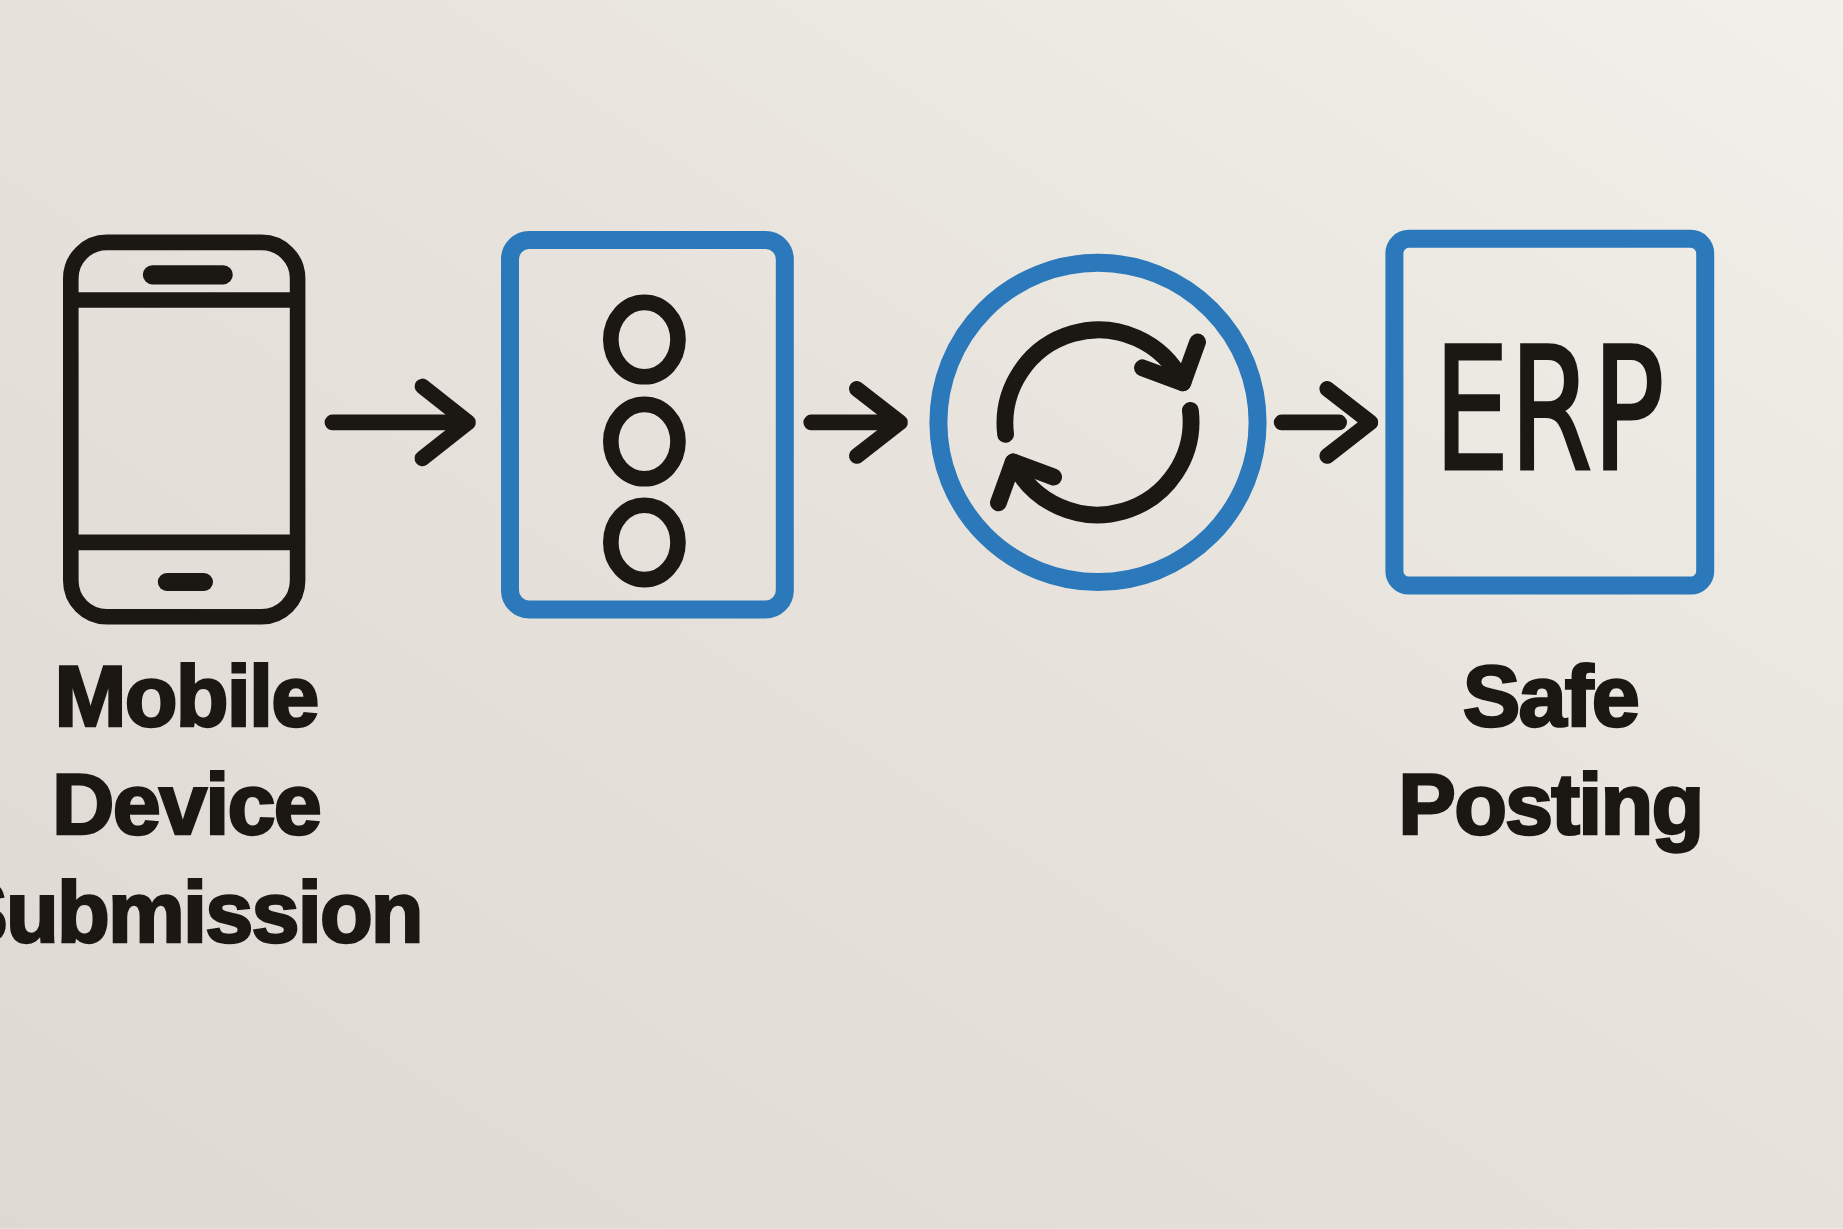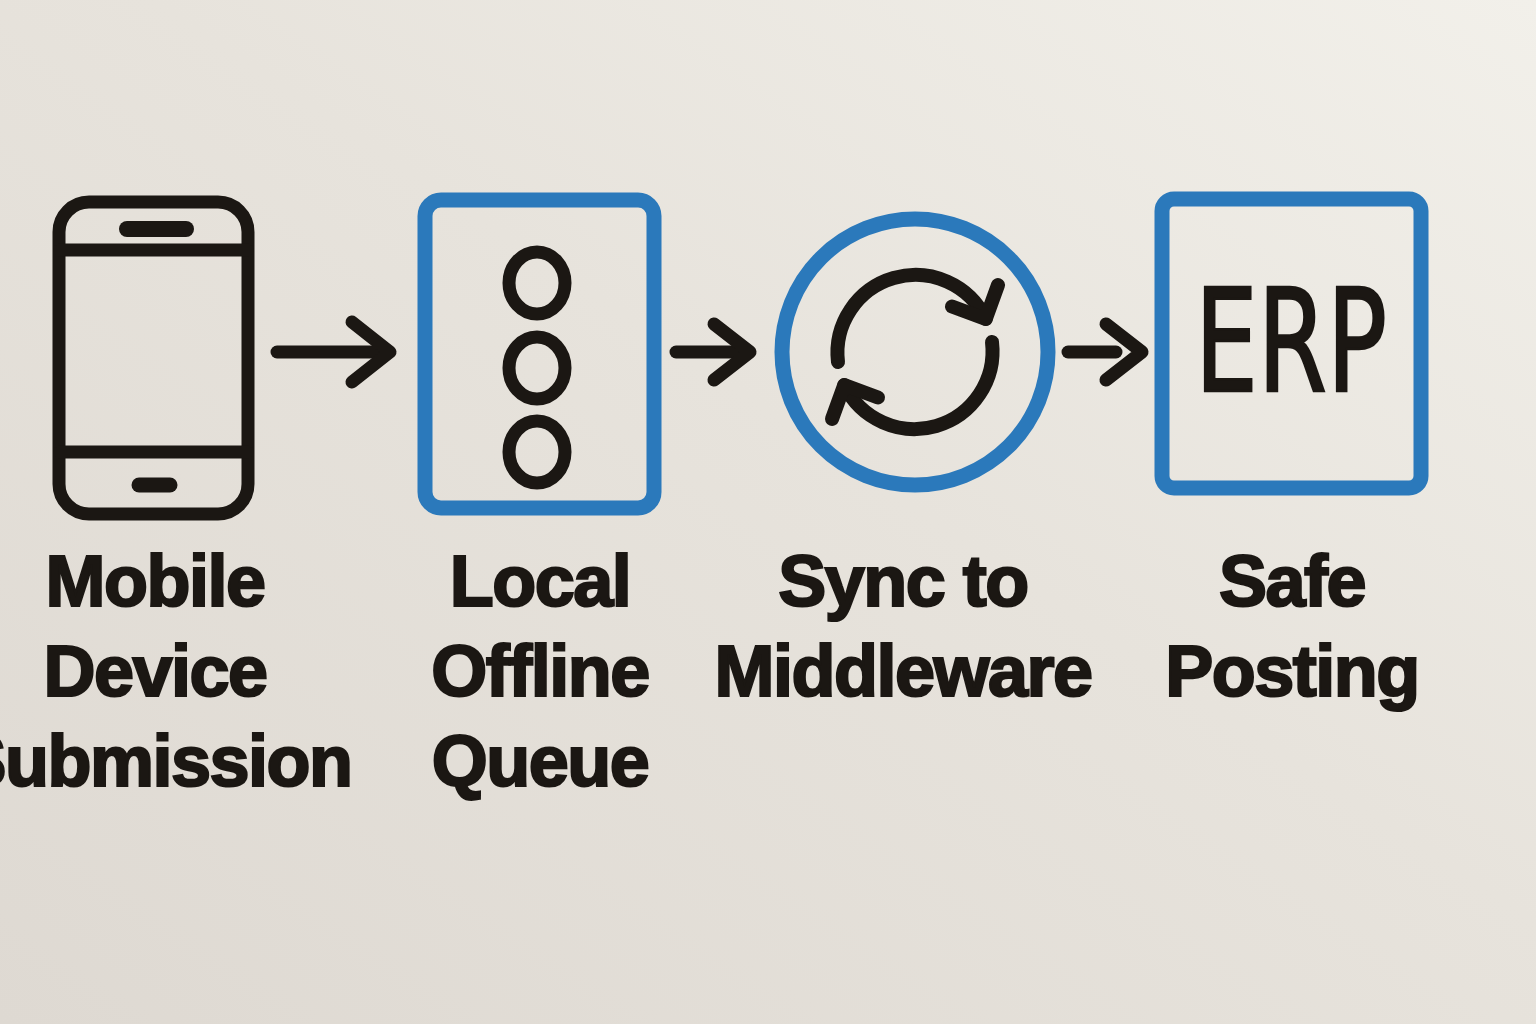--- a/index.html
+++ b/index.html
@@ -66,38 +66,33 @@
     <path class="ink-stroke" d="M 9 45 L 109 45" stroke-width="13"></path>
     <path class="ink-stroke" d="M 84 15 L 122 45 L 84 75" stroke-width="13"></path>
   </svg>
 
   <svg class="abs" style="left:416px; top:191px;" width="247" height="326" viewBox="0 0 247 326">
     <rect class="accent-stroke" x="9" y="9" width="229" height="308" rx="16" stroke-width="15"></rect>
     <ellipse class="ink-stroke" cx="121" cy="92" rx="28" ry="31" stroke-width="13"></ellipse>
     <ellipse class="ink-stroke" cx="121" cy="177" rx="28" ry="31" stroke-width="13"></ellipse>
     <ellipse class="ink-stroke" cx="121" cy="261" rx="28" ry="31" stroke-width="13"></ellipse>
   </svg>
-  <div class="step-label" style="left:190px;">Local
-Offline
-Queue</div>
 
   <svg class="abs" style="left:668px; top:307px;" width="104" height="90" viewBox="0 0 104 90">
     <path class="ink-stroke" d="M 8 45 L 66 45" stroke-width="13"></path>
     <path class="ink-stroke" d="M 46 17 L 82 45 L 46 73" stroke-width="13"></path>
   </svg>
 
   <svg class="abs" style="left:771px; top:208px;" width="288" height="288" viewBox="-144 -144 288 288">
     <circle class="accent-stroke" cx="0" cy="0" r="133" stroke-width="15"></circle>
     <path class="ink-stroke" d="M -77 10 A 78 78 0 0 1 70.7 -33" stroke-width="14"></path>
     <path class="ink-stroke" d="M 83 -67 L 70.7 -33 L 37 -45.5" stroke-width="14"></path>
     <path class="ink-stroke" d="M 77 -10 A 78 78 0 0 1 -70.7 33" stroke-width="14"></path>
     <path class="ink-stroke" d="M -83 67 L -70.7 33 L -37 45.5" stroke-width="14"></path>
   </svg>
-  <div class="step-label" style="left:553px;">Sync to
-Middleware</div>
 
   <svg class="abs" style="left:1060px; top:307px;" width="96" height="90" viewBox="0 0 96 90">
     <path class="ink-stroke" d="M 8 45 L 56 45" stroke-width="13"></path>
     <path class="ink-stroke" d="M 46 17 L 82 45 L 46 73" stroke-width="13"></path>
   </svg>
 
   <svg class="abs" style="left:1153px; top:190px;" width="277" height="307" viewBox="0 0 277 307">
     <rect class="accent-stroke" x="9" y="9" width="259" height="289" rx="12" stroke-width="15"></rect>
     <text class="erp-text" x="138" y="201" text-anchor="middle" font-size="142" textLength="192" lengthAdjust="spacingAndGlyphs">ERP</text>
   </svg>

